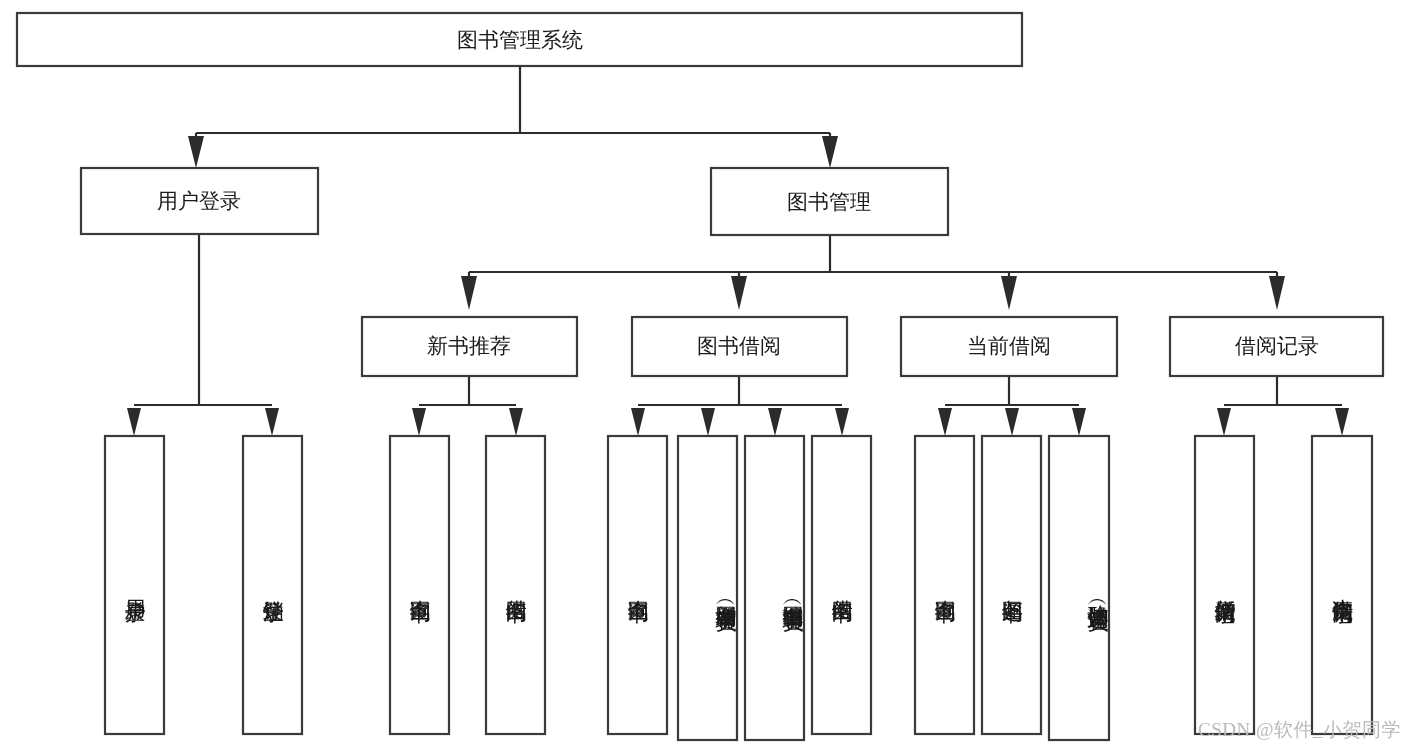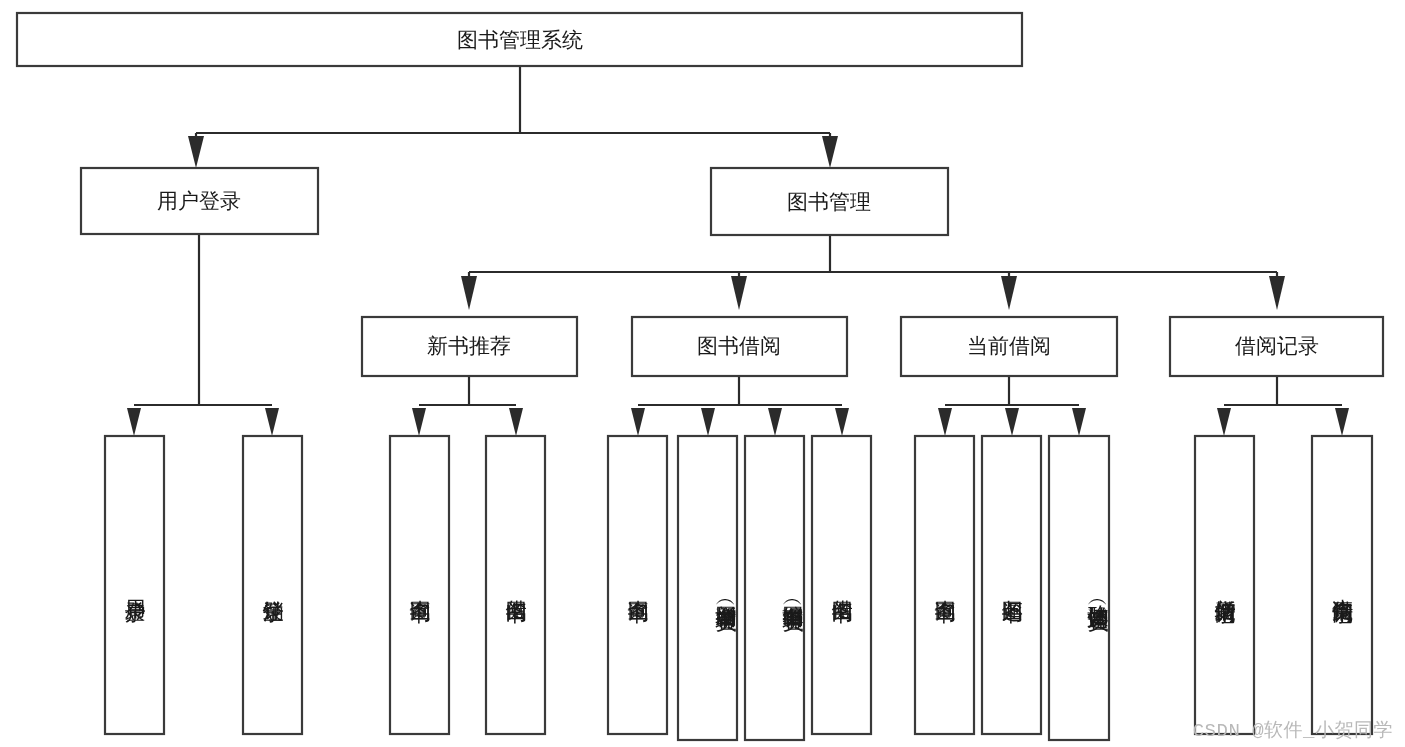--- a/index.html
+++ b/index.html
@@ -60,23 +60,23 @@
     align-items: flex-start;
     justify-content: center;
     white-space: nowrap;
     pointer-events: none;
   }
   .vlabel.center {
     align-items: center;
   }
   .watermark {
     position: absolute;
-    right: 12px;
+    right: 4px;
     bottom: 4px;
-    font-family: Liberation Mono, monospace;
+    font-family: Liberation Serif, serif;
     font-size: 19px;
     color: #b9b9b9;
     white-space: nowrap;
     letter-spacing: 0.5px;
   }
 </style>
 </head>
 <body>
 
 <div id="diagram-root">

